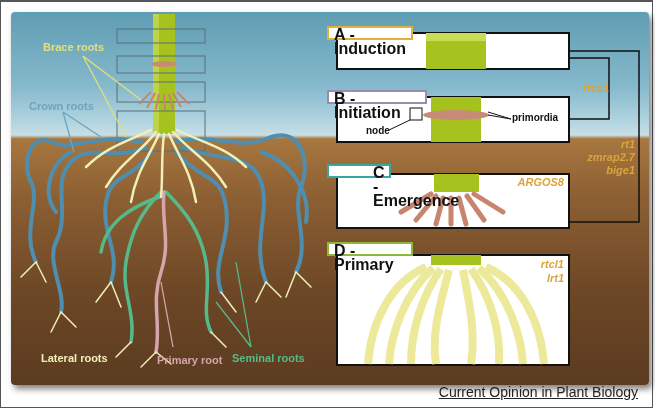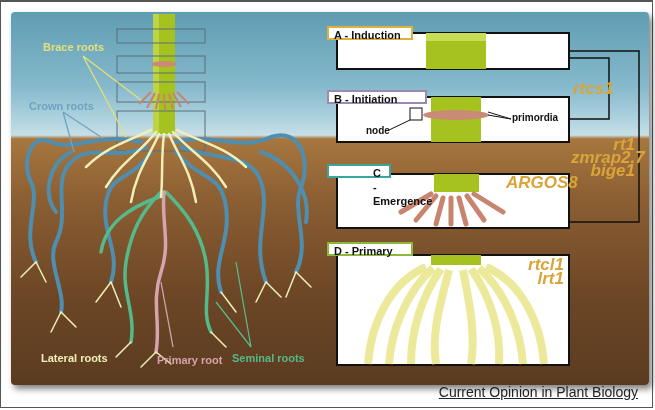--- a/index.html
+++ b/index.html
@@ -4,22 +4,22 @@
 <style>
   html, body { margin:0; padding:0; }
   body { width:655px; height:410px; background:#ffffff; position:relative; overflow:hidden; font-family:"Liberation Sans", sans-serif; }
   .frame { position:absolute; left:0; top:0; width:653px; height:408px; border:1px solid #555; border-top-width:2px; box-sizing:border-box; background:#fff; }
   .panel { position:absolute; left:10px; top:10px; width:638px; height:373px; border-radius:4px; overflow:hidden;
     background: linear-gradient(to bottom, #5f9db3 0%, #86b9cc 20%, #b5d6e2 30%, #c8dfe6 33%, #a7773f 34%, #8c5f33 50%, #6d4726 75%, #5b3b20 100%);
     box-shadow: 3px 4px 6px rgba(0,0,0,0.5);
   }
   svg { position:absolute; left:0; top:0; }
   .label { position:absolute; font-weight:bold; font-size:11px; white-space:nowrap; }
-  .stage-tag { position:absolute; height:14px; line-height:14px; background:#fff; font-weight:bold; font-size:11px; color:#111; padding:0 5px; box-sizing:border-box; border-width:2px; border-style:solid; }
-  .gene { position:absolute; font-weight:bold; font-style:italic; font-size:17px; color:#d9a53a; text-align:right; line-height:13px; }
+  .stage-tag { position:absolute; height:14px; line-height:14px; background:#fff; font-weight:bold; font-size:16px; color:#111; padding:0 5px; box-sizing:border-box; border-width:2px; border-style:solid; }
+  .gene { position:absolute; font-weight:bold; font-style:italic; font-size:11px; color:#d9a53a; text-align:right; line-height:13px; }
   .caption { position:absolute; right:14px; bottom:7px; font-size:14px; color:#222;text-decoration:underline; }
   .small-label { position:absolute; font-weight:bold; font-size:10px; color:#111; }
 </style>
 </head>
 <body>
 
 <div class="frame">
   <div class="panel">
     <svg width="638" height="373" viewBox="0 0 638 373">
 

